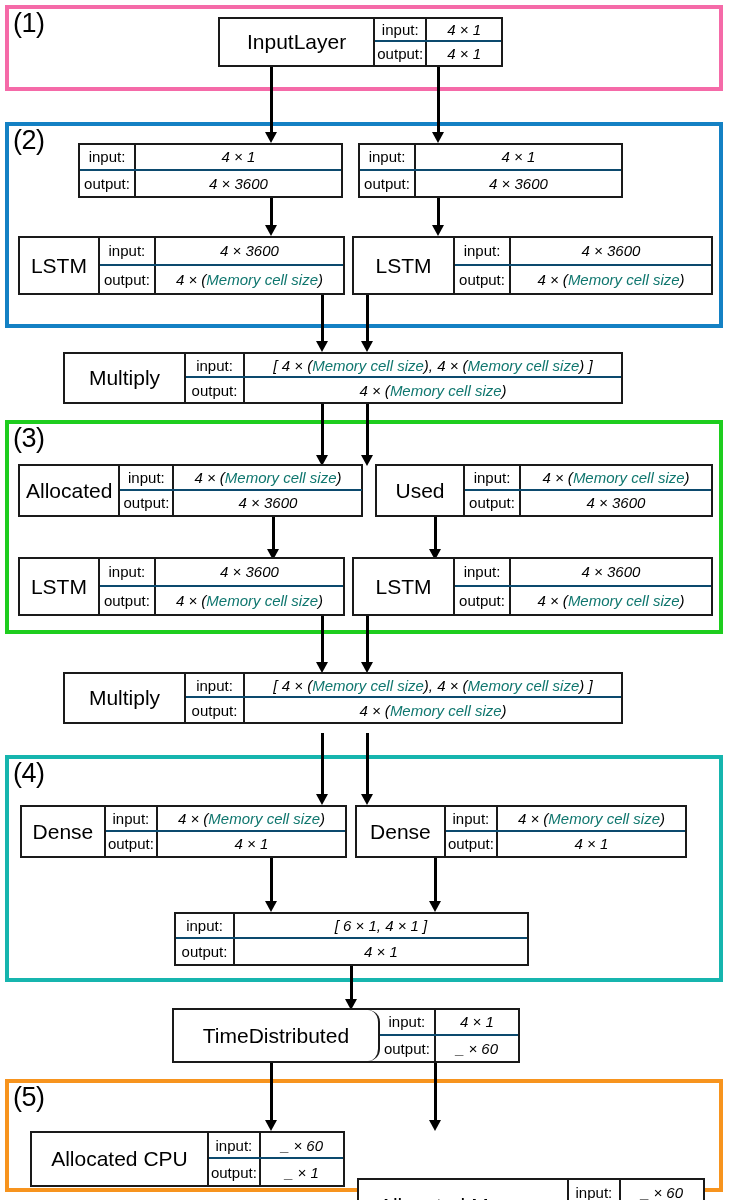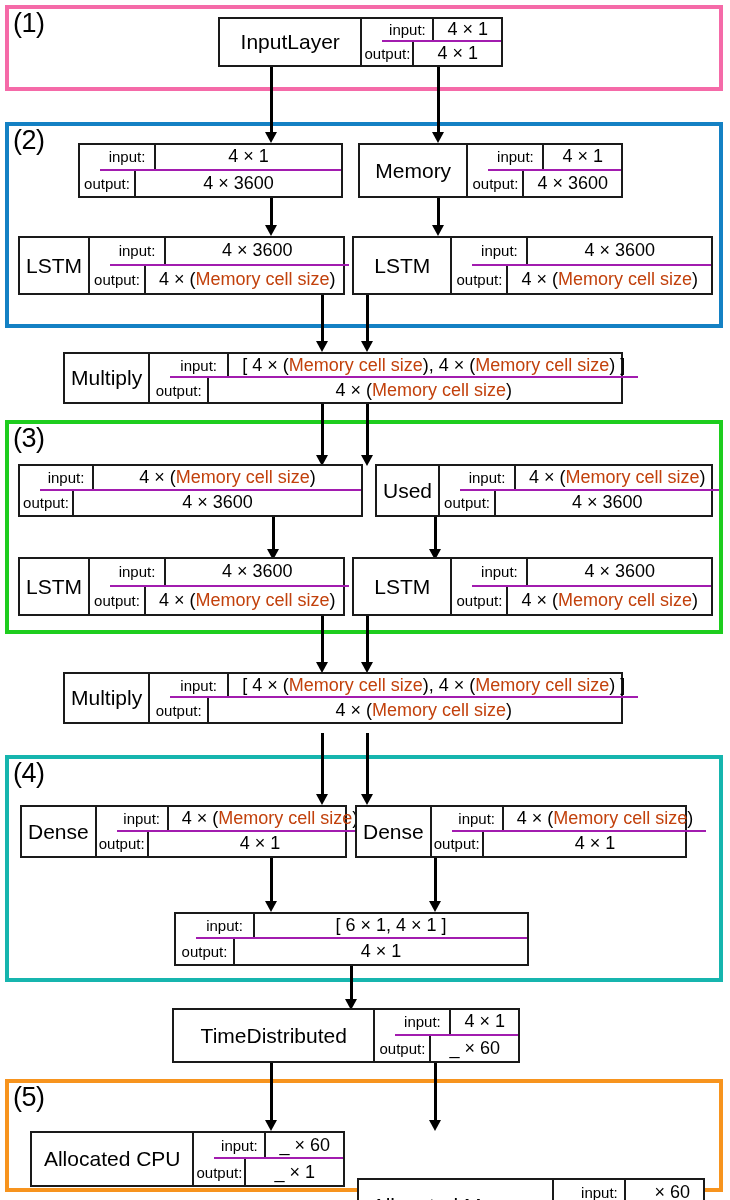--- a/index.html
+++ b/index.html
@@ -62,46 +62,46 @@
     box-sizing: border-box;
   }
   .node .io-row {
     flex: 1 1 50%;
     display: flex;
     flex-direction: row;
     align-items: stretch;
     box-sizing: border-box;
   }
   .node .io-row.top {
-    border-bottom: 2px solid #a21caf;
-    margin-left: 20px;
+    border-bottom: 2px solid #0c4a6e;
   }
   .node .io-key {
     display: flex;
     align-items: center;
     justify-content: center;
     box-sizing: border-box;
     border-right: 2px solid #1a1a1a;
     font-size: 15px;
     color: #000000;
     white-space: nowrap;
     padding: 0 3px;
   }
   .node .io-val {
     flex: 1 1 auto;
     display: flex;
     align-items: center;
     justify-content: center;
-    font-size: 18px;
+    font-size: 15px;
     color: #000000;
     white-space: nowrap;
-    padding: 0 13px;
+    padding: 0 20px;
+    font-style: italic;
   }
   .mem {
-    color: #c2410c;
+    color: #0f766e;
   }
 
   
   .arrow {
     position: absolute;
     z-index: 2;
   }
   .arrow .shaft {
     position: absolute;
     left: 0;
@@ -255,21 +255,20 @@
         <div class="io-val">4 × 1</div>
       </div>
       <div class="io-row">
         <div class="io-key" style="width:56px;">output:</div>
         <div class="io-val">4 × 3600</div>
       </div>
     </div>
   </div>
 
   <div class="node" style="left:358px; top:143px; width:265px; height:55px;">
-    <div class="name" style="width:113px;">Memory</div>
     <div class="io">
       <div class="io-row top">
         <div class="io-key" style="width:56px;">input:</div>
         <div class="io-val">4 × 1</div>
       </div>
       <div class="io-row">
         <div class="io-key" style="width:56px;">output:</div>
         <div class="io-val">4 × 3600</div>
       </div>
     </div>
@@ -329,38 +328,39 @@
         <div class="io-val">
           <span>4 × (</span>
             <span class="mem">Memory cell size</span>
             <span>)</span>
         </div>
       </div>
     </div>
   </div>
 
   <div class="node" style="left:18px; top:464px; width:345px; height:53px;">
+    <div class="name" style="width:124px;">Allocated</div>
     <div class="io">
       <div class="io-row top">
         <div class="io-key" style="width:54px;">input:</div>
         <div class="io-val">
           <span>4 × (</span>
             <span class="mem">Memory cell size</span>
             <span>)</span>
         </div>
       </div>
       <div class="io-row">
         <div class="io-key" style="width:54px;">output:</div>
         <div class="io-val">4 × 3600</div>
       </div>
     </div>
   </div>
 
   <div class="node" style="left:375px; top:464px; width:338px; height:53px;">
-    <div class="name" style="width:76px;text-align:right;">Used</div>
+    <div class="name" style="width:88px;text-align:right;">Used</div>
     <div class="io">
       <div class="io-row top">
         <div class="io-key" style="width:56px;">input:</div>
         <div class="io-val">
           <span>4 × (</span>
             <span class="mem">Memory cell size</span>
             <span>)</span>
         </div>
       </div>
       <div class="io-row">
@@ -473,21 +473,21 @@
         <div class="io-val">[ 6 × 1, 4 × 1 ]</div>
       </div>
       <div class="io-row">
         <div class="io-key" style="width:59px;">output:</div>
         <div class="io-val">4 × 1</div>
       </div>
     </div>
   </div>
 
   <div class="node" style="left:172px; top:1008px; width:348px; height:55px;">
-    <div class="name" style="width:212px;">TimeDistributed</div>
+    <div class="name" style="width:212px;border-radius:12px;">TimeDistributed</div>
     <div class="io">
       <div class="io-row top">
         <div class="io-key" style="width:56px;">input:</div>
         <div class="io-val">4 × 1</div>
       </div>
       <div class="io-row">
         <div class="io-key" style="width:56px;">output:</div>
         <div class="io-val">_ × 60</div>
       </div>
     </div>

